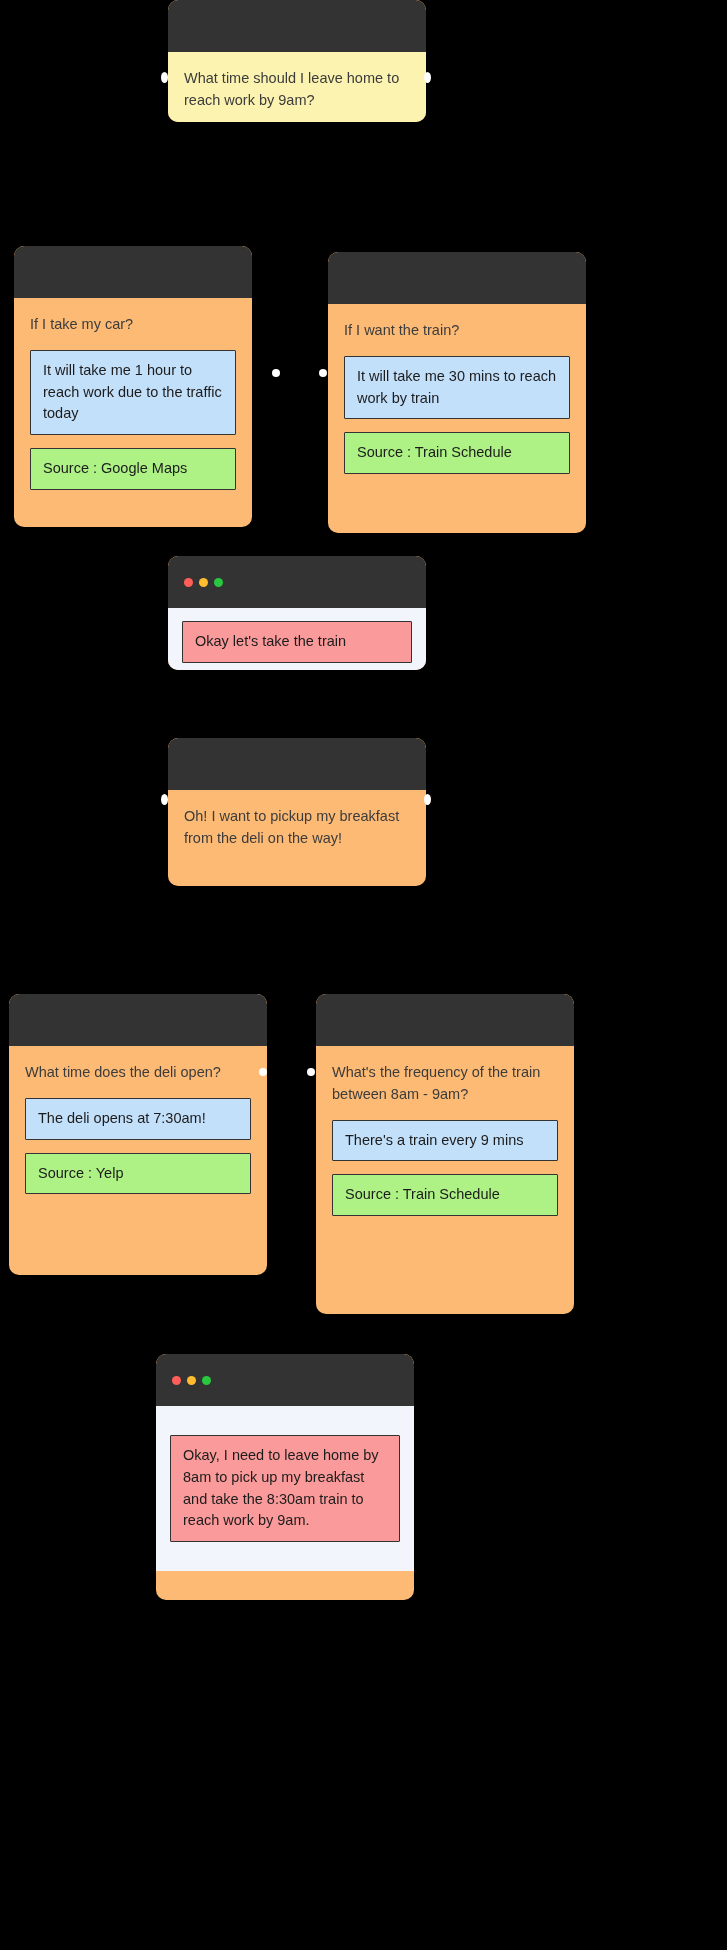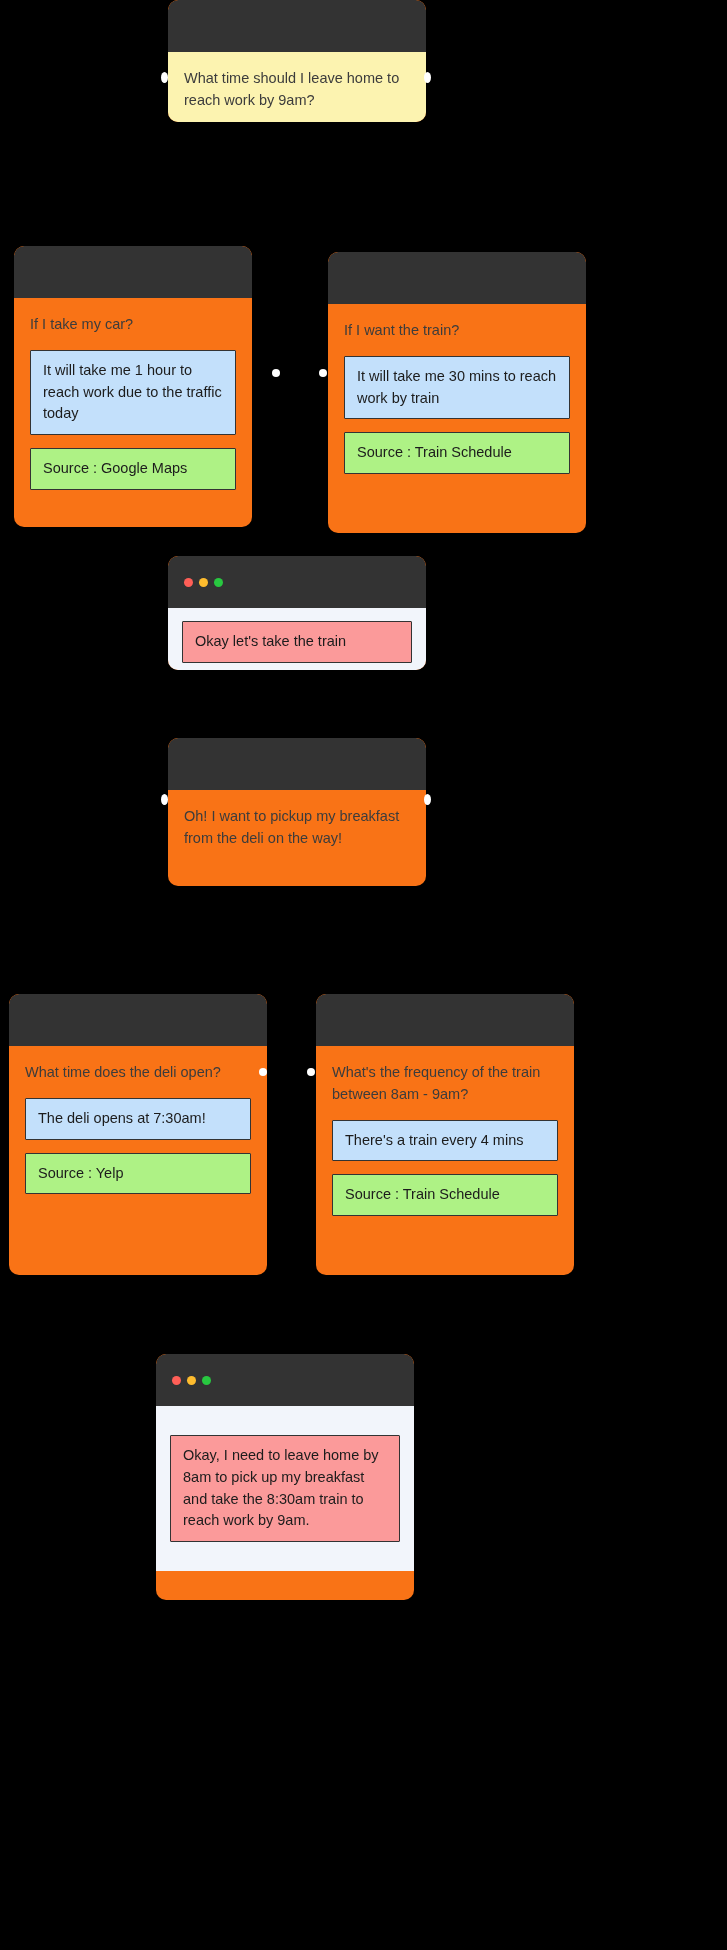--- a/index.html
+++ b/index.html
@@ -21,21 +21,21 @@
     left: 0; top: 0;
     width: 727px;
     height: 1950px;
     background: #000000;
   }
 
   
   .card {
     position: absolute;
     box-sizing: border-box;
-    background: #f97316;
+    background: #fdba74;
     border-radius: 10px;
     overflow: hidden;
   }
   .card-chrome {
     height: 52px;
     background: #333333;
     border-radius: 10px 10px 0 0;
     display: flex;
     align-items: center;
     padding-left: 16px;
@@ -154,25 +154,25 @@
   <div class="card" style="left:0px; top:994px; width:258px; height:281px;margin-left:9px;">
     <div class="card-chrome"></div>
     <div class="card-body">
       <p class="prompt-text">What time does the deli open?</p>
       <div class="bubble blue">The deli opens at 7:30am!</div>
       <div class="bubble green">Source : Yelp</div>
     </div>
   </div>
   <span class="conn round" style="left:259px; top:1068px;"></span>
 
-  <div class="card" style="left:316px; top:994px; width:258px; height:281px;">
+  <div class="card" style="left:316px; top:994px; width:258px; height:320px;">
     <div class="card-chrome"></div>
     <div class="card-body">
       <p class="prompt-text">What's the frequency of the train between 8am - 9am?</p>
-      <div class="bubble blue">There's a train every 4 mins</div>
+      <div class="bubble blue">There's a train every 9 mins</div>
       <div class="bubble green">Source : Train Schedule</div>
     </div>
   </div>
   <span class="conn round" style="left:307px; top:1068px;"></span>
 
   <div class="card" style="left:156px; top:1354px; width:258px; height:246px;">
     <div class="card-chrome">
       <span class="dots">
         <span class="dot red"></span>
         <span class="dot yellow"></span>

